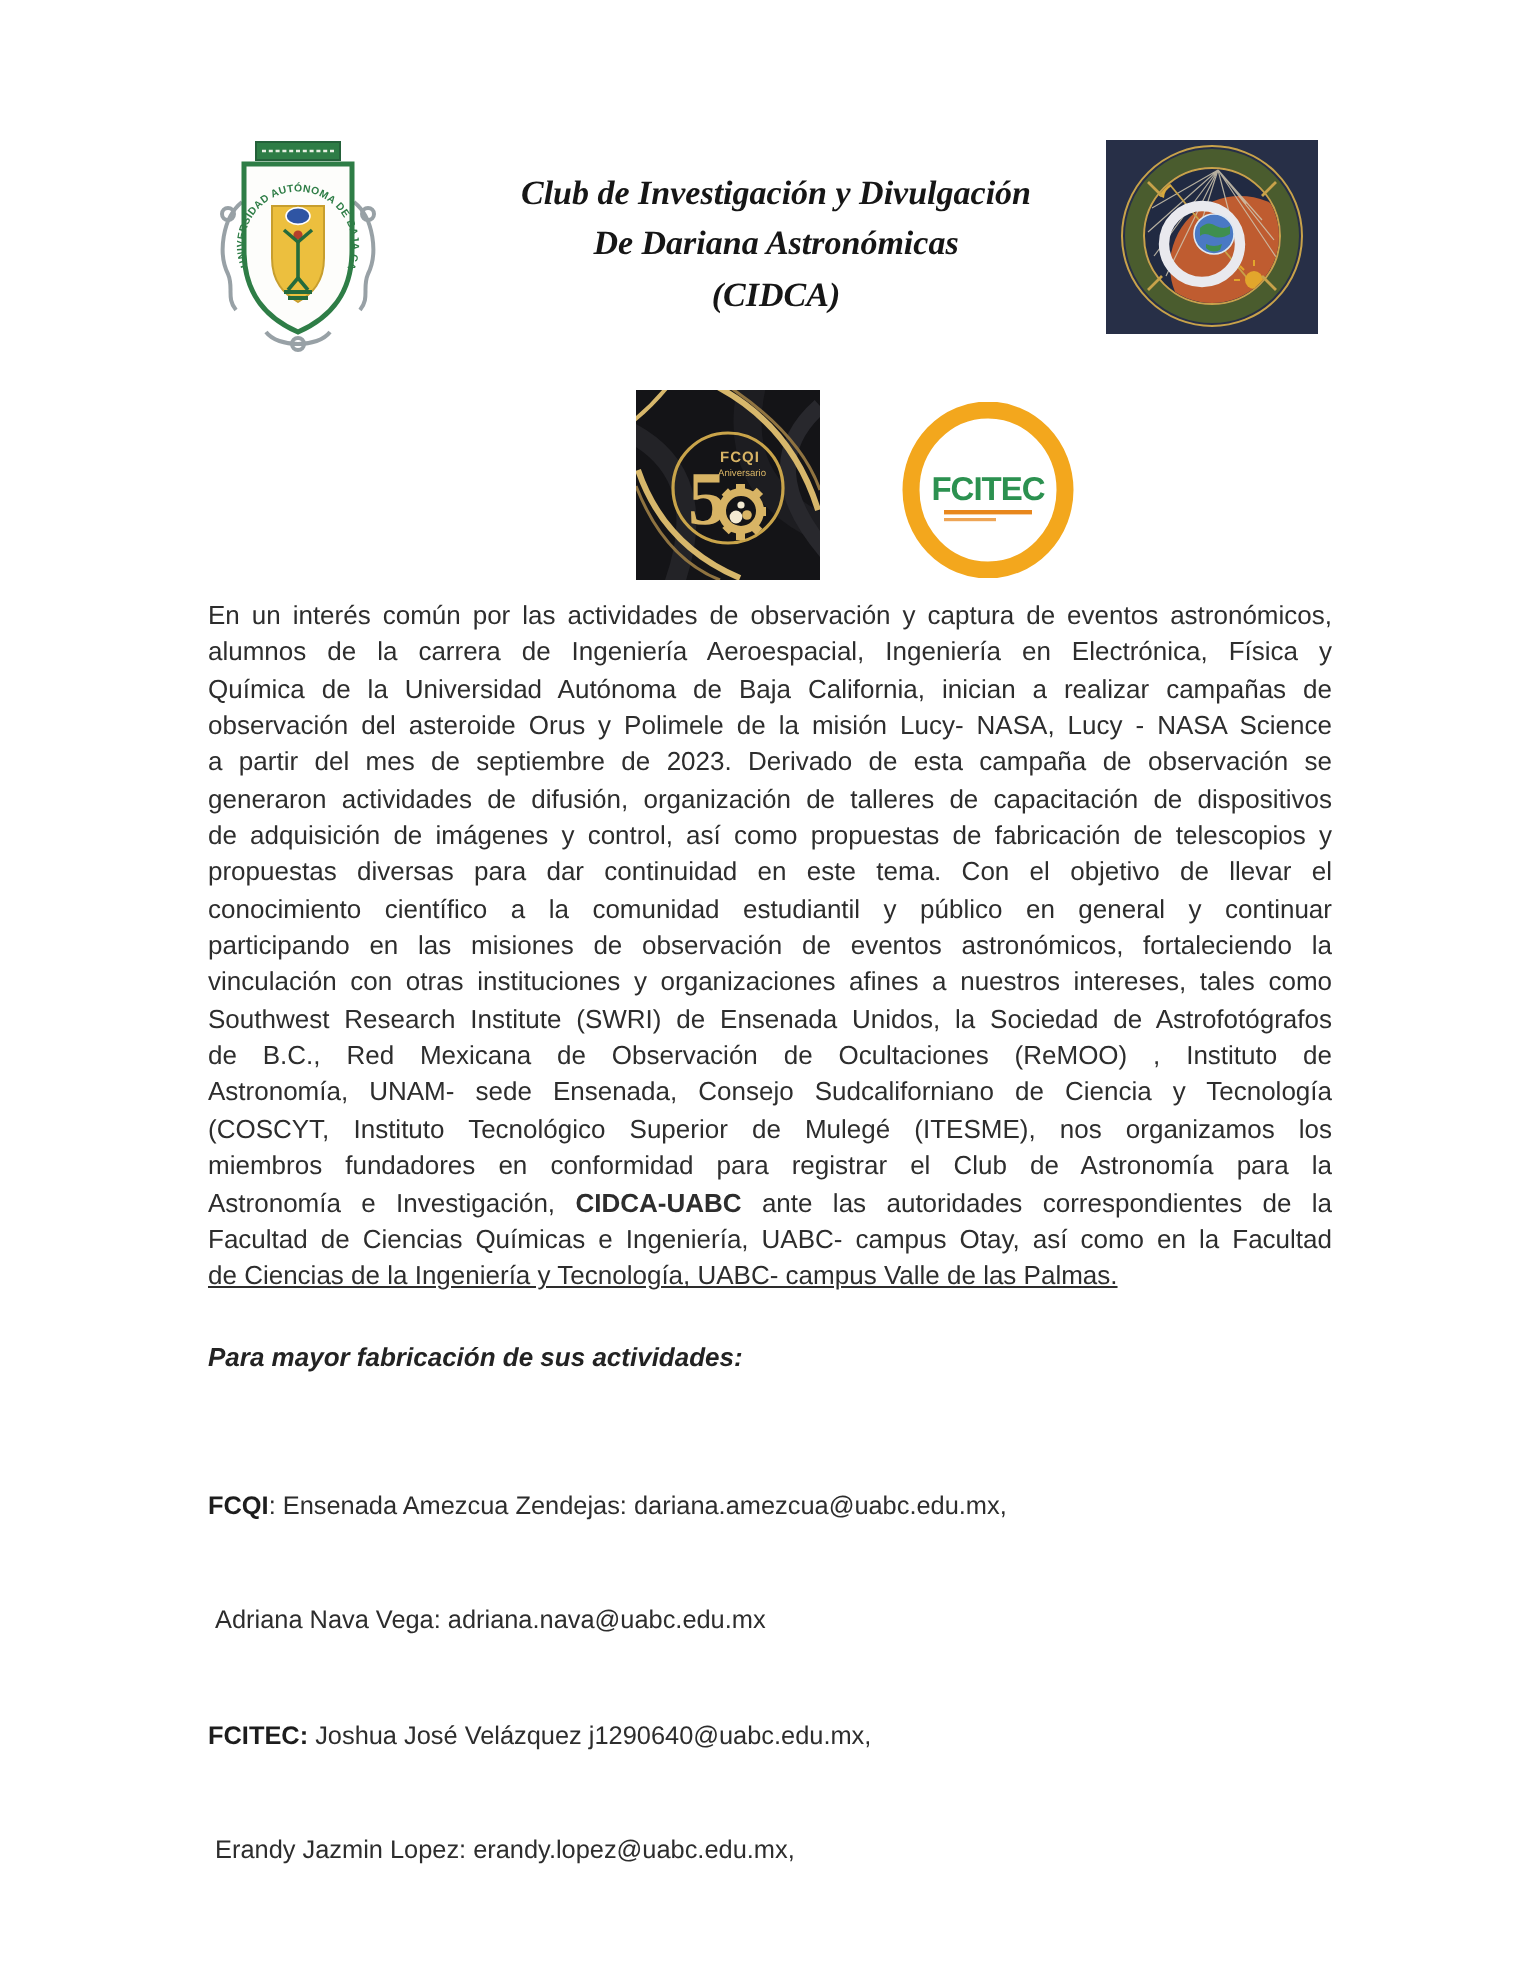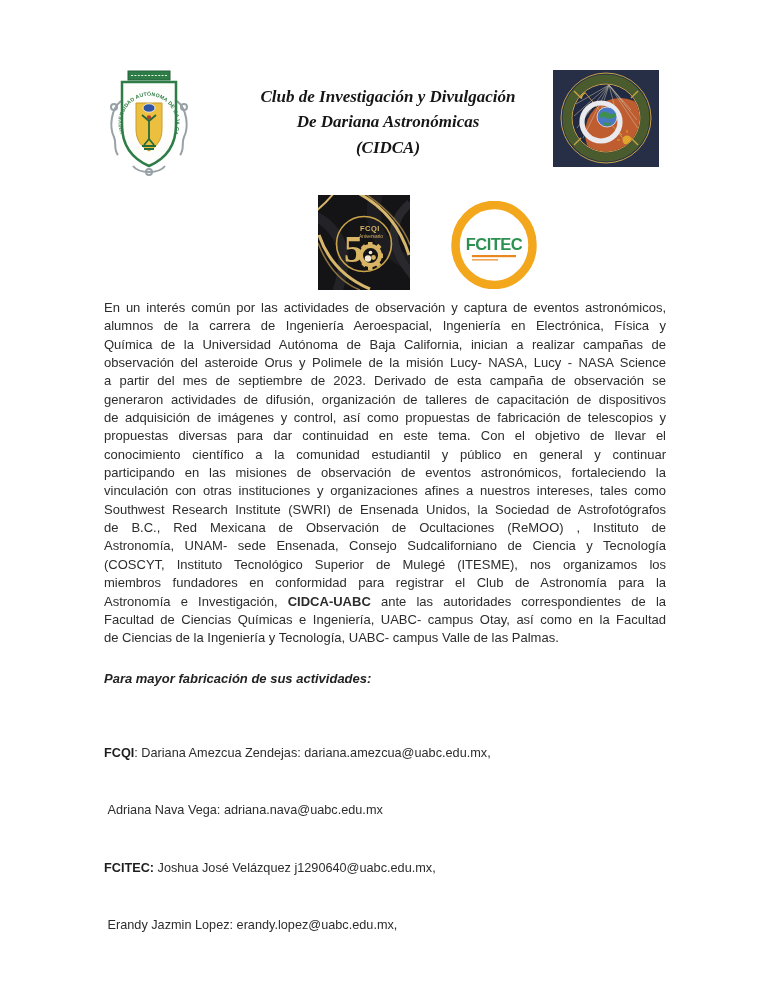--- a/index.html
+++ b/index.html
@@ -7,21 +7,21 @@
     position:relative; width:768px; height:994px; background:#ffffff;
     font-family:"Liberation Sans", sans-serif; overflow:hidden;
   }
   .abs { position:absolute; }
   .doc-title {
     font-family:"Liberation Serif", serif; font-weight:bold;
     font-size:17px; line-height:25.4px; text-align:center; color:#161616;
   }
   .body-par { font-size:13px; line-height:18.35px; color:#2d2d2d; }
   .jline { text-align:justify; text-align-last:justify; }
-  .jline.last { text-align-last:left; }
+  .jline.last { text-align-last:left;text-decoration:underline; }
   .info-heading { font-size:13px; font-weight:bold; font-style:italic; color:#232323; }
   .contacts { font-size:12.7px; line-height:19.1px; color:#2d2d2d; white-space:pre-wrap; }
   .contacts b { color:#1d1d1d; }
   svg { display:block; }
 </style>
 </head>
 <body>
 
 <div class="page">
 
@@ -161,19 +161,19 @@
     <div class="jline">(COSCYT, Instituto Tecnológico Superior de Mulegé (ITESME), nos organizamos los</div>
     <div class="jline">miembros fundadores en conformidad para registrar el Club de Astronomía para la</div>
     <div class="jline"><span>Astronomía e Investigación, </span><b>CIDCA-UABC</b><span> ante las autoridades correspondientes de la</span></div>
     <div class="jline">Facultad de Ciencias Químicas e Ingeniería, UABC- campus Otay, así como en la Facultad</div>
     <div class="jline last">de Ciencias de la Ingeniería y Tecnología, UABC- campus Valle de las Palmas.</div>
   </div>
 
   <div class="abs info-heading" style="left:104px; top:671px;">Para mayor fabricación de sus actividades:</div>
 
   <div class="abs contacts" style="left:104px; top:706px; width:562px;">
-    <div><b>FCQI</b><span>: Dariana Amezcua Zendejas: dariana.amezcua@uabc.edu.mx,</span></div>
+    <div><b>FCQI</b><span>: Ensenada Amezcua Zendejas: dariana.amezcua@uabc.edu.mx,</span></div>
     <div><b></b><span> Adriana Nava Vega: adriana.nava@uabc.edu.mx</span></div>
     <div><b>FCITEC:</b><span> Joshua José Velázquez j1290640@uabc.edu.mx,</span></div>
     <div><b></b><span> Erandy Jazmin Lopez: erandy.lopez@uabc.edu.mx,</span></div>
   </div>
 
 </div>
 
 </body></html>

